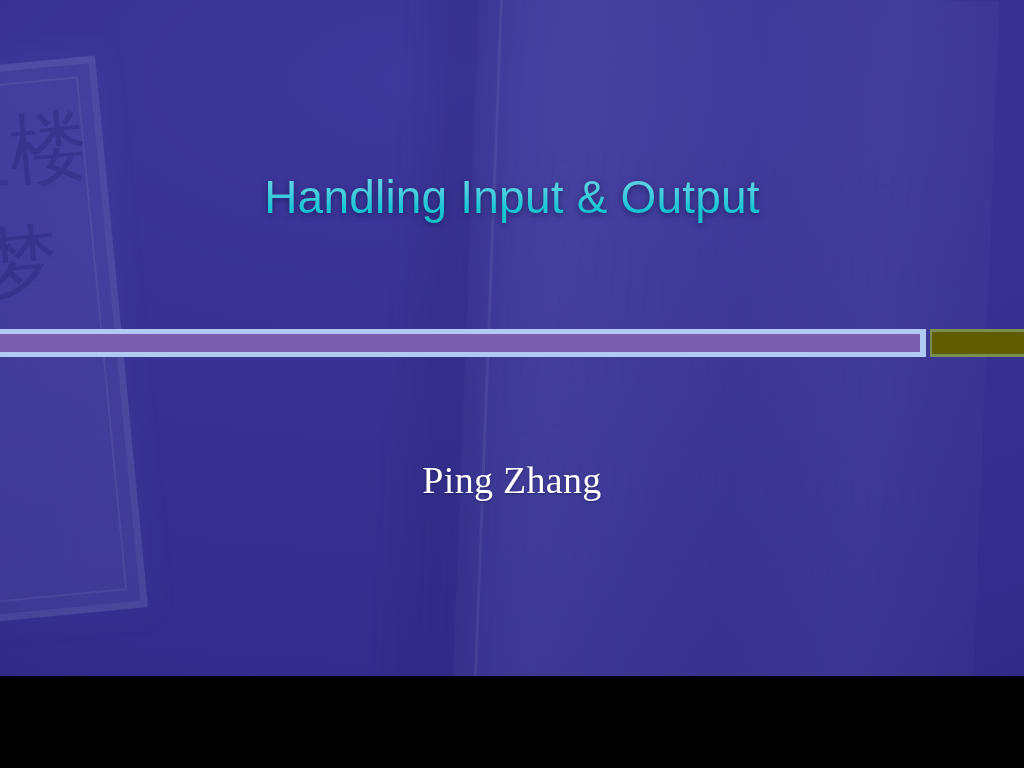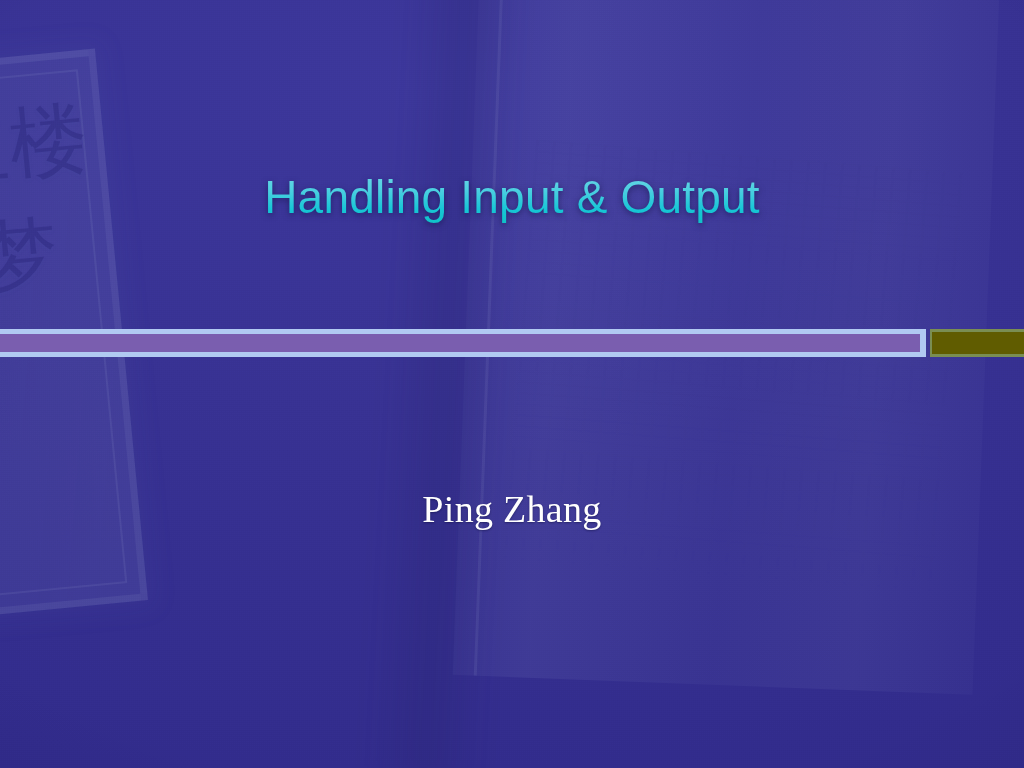--- a/index.html
+++ b/index.html
@@ -6,21 +6,21 @@
   html, body {
     margin: 0;
     padding: 0;
     background: #000;
   }
 
   
   #slide {
     position: relative;
     width: 1024px;
-    height: 768px;
+    height: 676px;
     overflow: hidden;
     font-family: "Liberation Sans", sans-serif;
     background-color: #ef4444;
   }
 
   
   .bg-base {
     position: absolute;
     inset: 0;
     background:
@@ -217,21 +217,20 @@
 
   
   .subtitle-block {
     position: absolute;
     left: 0;
     right: 0;
     top: 458px;
     text-align: center;
     font-family: "Liberation Serif", "DejaVu Serif", serif;
     color: #ffffff;
-    margin-top: 29px;
   }
   .presenter {
     font-size: 38px;
     line-height: 1.18;
     letter-spacing: 0.3px;
     text-shadow: 0 1px 2px rgba(12,10,54,0.45);
   }
   .spacer-line {
     font-size: 38px;
     line-height: 1.18;

